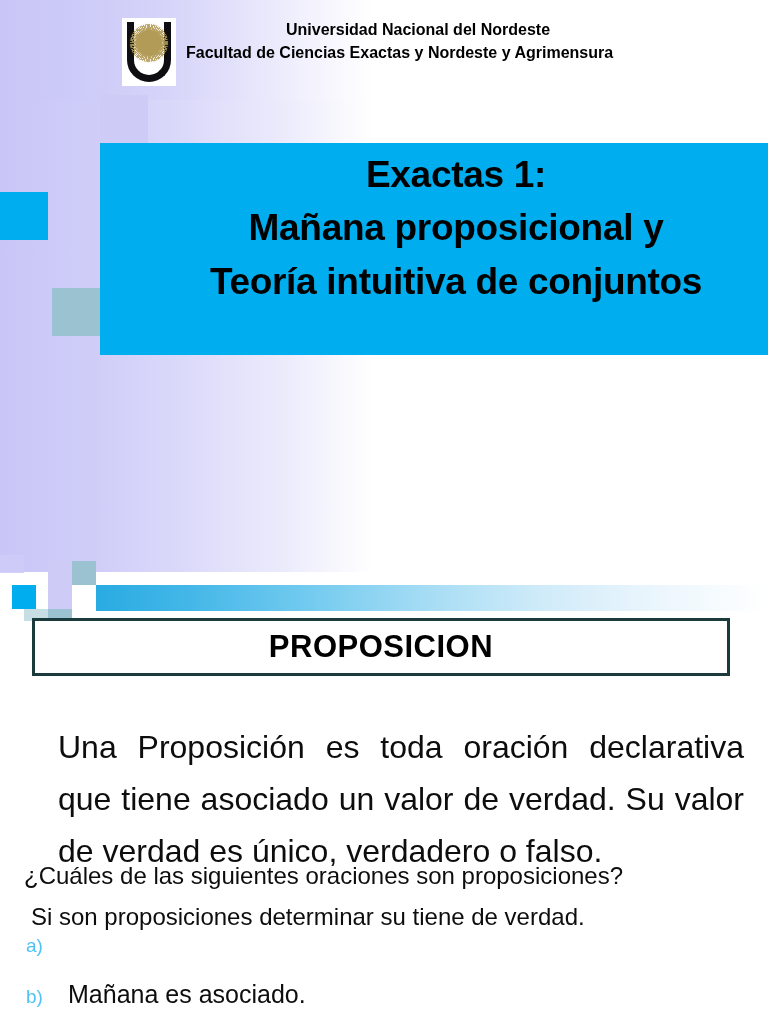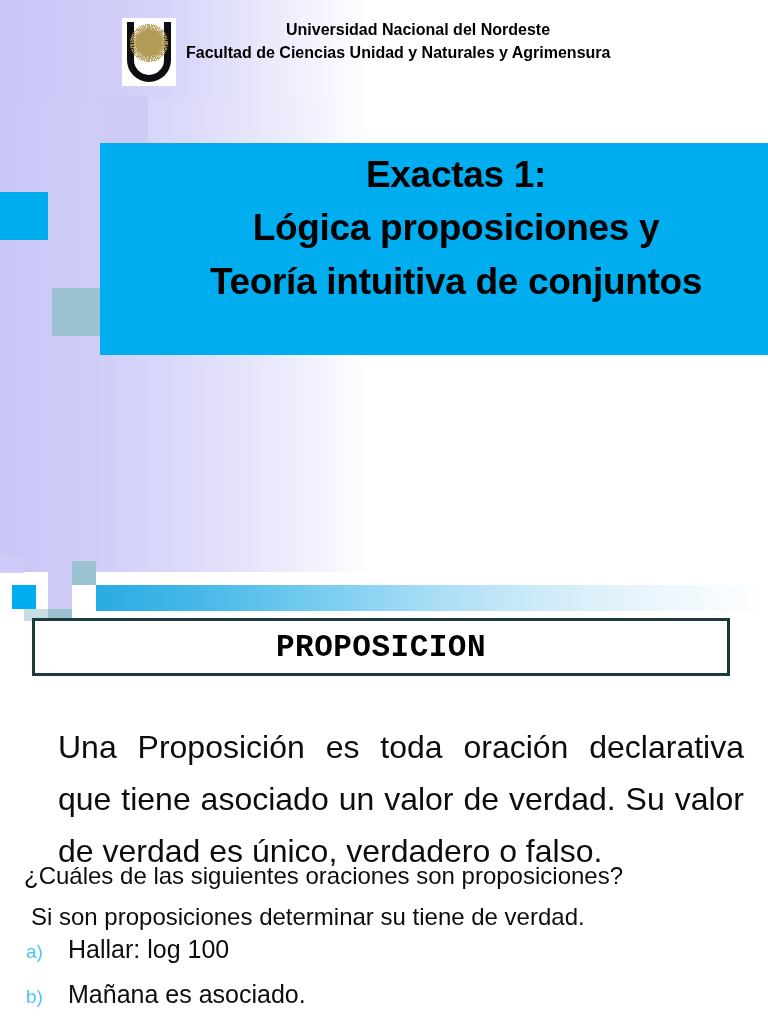--- a/index.html
+++ b/index.html
@@ -176,21 +176,20 @@
     background: #ffffff;
     display: flex;
     align-items: center;
     justify-content: center;
   }
   .prop-box-label {
     font-size: 31px;
     font-weight: bold;
     color: #000000;
     letter-spacing: 0.5px;
-    font-family: Liberation Mono, monospace;
   }
 
   
   .definition {
     position: absolute;
     left: 58px;
     top: 690px;
     width: 686px;
     font-size: 32px;
     line-height: 1.62;
@@ -248,31 +247,31 @@
   <div class="sq sq-steel" style="left:196px; top:143px; width:48px; height:48px;"></div>
   <div class="sq sq-blue" style="left:0px;   top:192px; width:48px; height:48px;"></div>
   <div class="sq sq-lilac2" style="left:100px; top:192px; width:48px; height:48px;"></div>
   <div class="sq sq-steel" style="left:148px; top:192px; width:48px; height:48px;"></div>
   <div class="sq sq-steel" style="left:100px; top:240px; width:48px; height:48px;"></div>
   <div class="sq sq-steel" style="left:52px;  top:288px; width:48px; height:48px;"></div>
 
   <div class="title-band"></div>
   <div class="title-text">
     <span class="tline">Exactas 1:</span>
-    <span class="tline">Lógica proposiciones y</span>
+    <span class="tline">Mañana proposicional y</span>
     <span class="tline">Teoría intuitiva de conjuntos</span>
   </div>
 
   <div class="logo">
     <div class="logo-u"></div>
     <div class="logo-sun"></div>
   </div>
   <div class="hdr">
     <div class="hdr-line1">Universidad Nacional del Nordeste</div>
-    <div class="hdr-line2">Facultad de Ciencias Unidad y Naturales y Agrimensura</div>
+    <div class="hdr-line2">Facultad de Ciencias Exactas y Nordeste y Agrimensura</div>
   </div>
 
   <div class="sq sq-lilac" style="left:0px;  top:555px; width:24px; height:18px; opacity:.9;"></div>
   <div class="sq sq-blue" style="left:12px; top:585px; width:24px; height:24px;"></div>
   <div class="sq sq-lilac" style="left:48px; top:561px; width:24px; height:24px;"></div>
   <div class="sq sq-lilac" style="left:48px; top:585px; width:24px; height:24px;"></div>
   <div class="sq sq-steel" style="left:72px; top:561px; width:24px; height:24px;"></div>
   <div class="sq sq-steel" style="left:48px; top:609px; width:24px; height:24px;"></div>
   <div class="sq sq-steel" style="left:24px; top:609px; width:24px; height:12px; opacity:.55;"></div>
 
@@ -285,21 +284,20 @@
   <p class="definition">Una Proposición es toda oración declarativa que tiene asociado un valor de verdad. Su valor de verdad es único, verdadero o falso.</p>
 
   <div class="q-lines">
     <div class="q-line">¿Cuáles de las siguientes oraciones son proposiciones?</div>
     <div class="q-line indented">Si son proposiciones determinar su tiene de verdad.</div>
   </div>
 
   <div class="opt-list">
     <div class="opt-item">
       <span class="opt-marker">a)</span>
-      <span class="opt-text">Hallar: log 100</span>
     </div>
     <div class="opt-item">
       <span class="opt-marker">b)</span>
       <span class="opt-text">Mañana es asociado.</span>
     </div>
   </div>
 
 </div>
 
 </body></html>

